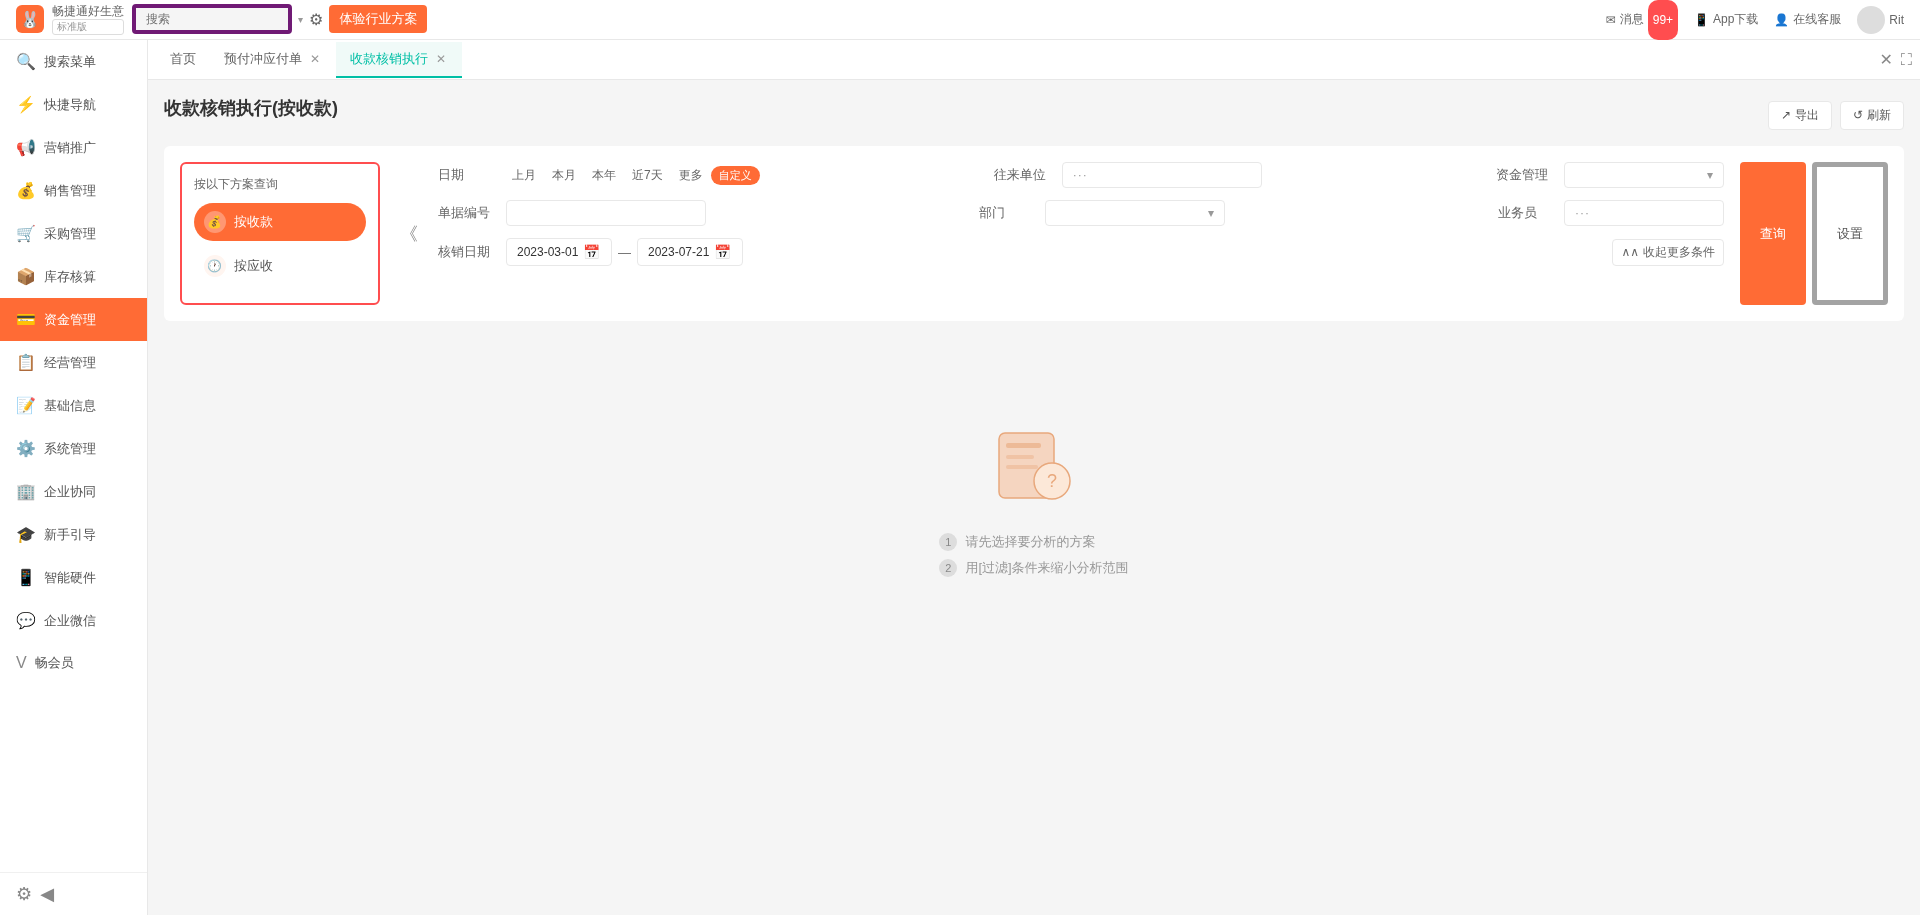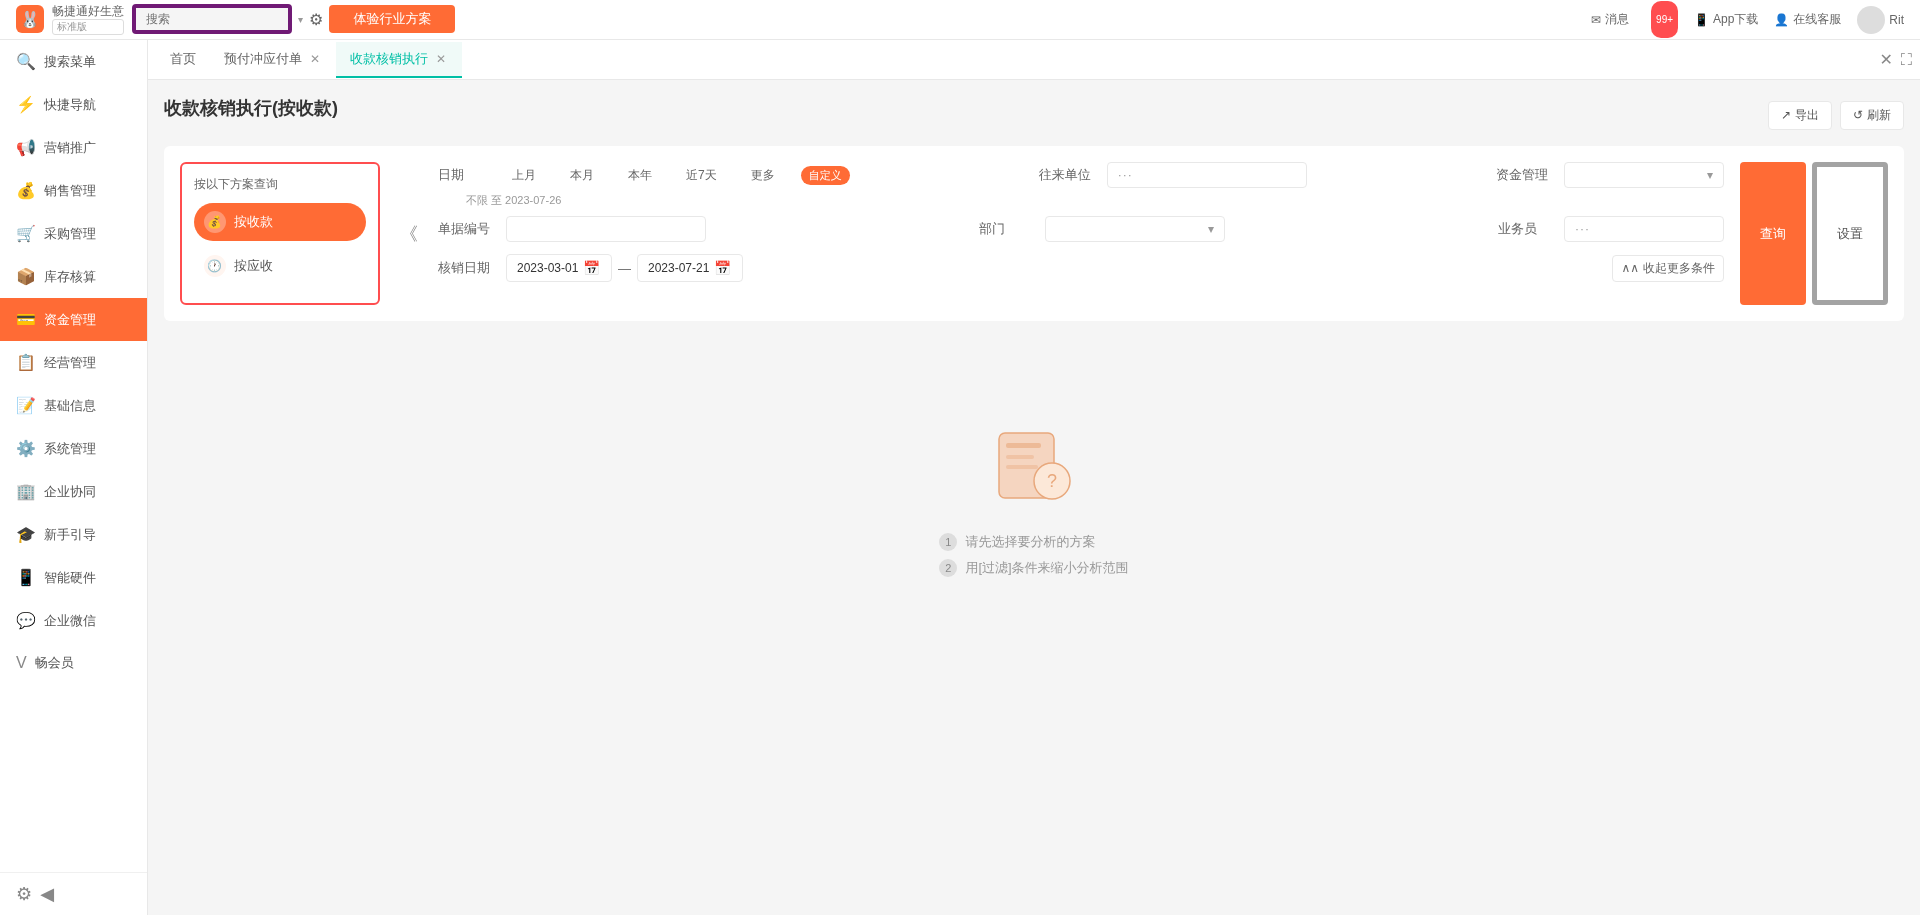--- a/index.html
+++ b/index.html
@@ -42,31 +42,31 @@
     .header-search-box {
       background: #f5f5f5; border: 4px solid #701a75; border-radius: 4px;
       padding: 4px 10px; font-size: 12px; color: #999; width: 160px;
     }
     .dropdown-arrow { color: #999; font-size: 10px; cursor: pointer; }
     .gear-btn {
       background: none; border: none; cursor: pointer; color: #666; font-size: 16px;
     }
     .industry-btn {
       background: #ff6b35; color: white; border: none; border-radius: 4px;
-      padding: 5px 24px; font-size: 13px; cursor: pointer;
+      padding: 5px 10px; font-size: 13px; cursor: pointer;
     }
     .top-header-right {
       display: flex; align-items: center; gap: 16px;
     }
     .header-action {
       display: flex; align-items: center; gap: 4px; cursor: pointer; color: #666; font-size: 12px;
     }
     .badge {
       background: #ff4d4f; color: white; border-radius: 10px;
-      padding: 13px 5px; font-size: 10px; margin-left: 18px;
+      padding: 13px 5px; font-size: 12px; margin-left: 0;
     }
     .user-avatar {
       width: 28px; height: 28px; border-radius: 50%; background: #ddd;
     }
 
     
     .sidebar {
       position: fixed;
       left: 0; top: 40px; bottom: 0;
       width: 148px;
@@ -186,21 +186,21 @@
       color: #888; font-size: 18px; padding: 0 4px;
     }
 
     .filter-row {
       display: flex; align-items: center; gap: 16px; margin-bottom: 12px; flex-wrap: wrap;
     }
     .filter-label {
       color: #666; font-size: 13px; white-space: nowrap; min-width: 50px;
     }
     .date-shortcuts {
-      display: flex; gap: 18px; align-items: center;
+      display: flex; gap: 0; align-items: center;
     }
     .date-shortcut {
       padding: 2px 8px; cursor: pointer; font-size: 12px; color: #666; border-radius: 3px;
     }
     .date-shortcut.more { color: #666; }
     .date-badge-custom {
       background: #ff6b35; color: white; padding: 2px 8px;
       border-radius: 10px; font-size: 11px;
     }
 
@@ -455,23 +455,20 @@
             <span class="select-dots">···</span>
           </div>
           <span style="flex:1"></span>
           <span class="filter-label">资金管理</span>
           <div class="filter-select-box" style="width:160px;">
             <span></span>
             <span class="select-arrow">▾</span>
           </div>
         </div>
 
-        <div style="margin-left:28px;margin-top:-8px;margin-bottom:8px;">
-          <span style="font-size:11px;color:#999;">不限 至 2023-07-26</span>
-        </div>
 
         <div class="filter-row">
           <span class="filter-label">单据编号</span>
           <input class="filter-input" type="text" style="">
           <span style="flex:1"></span>
           <span class="filter-label">部门</span>
           <div class="filter-select-box" style="width:180px;">
             <span></span>
             <span class="select-arrow">▾</span>
           </div>

